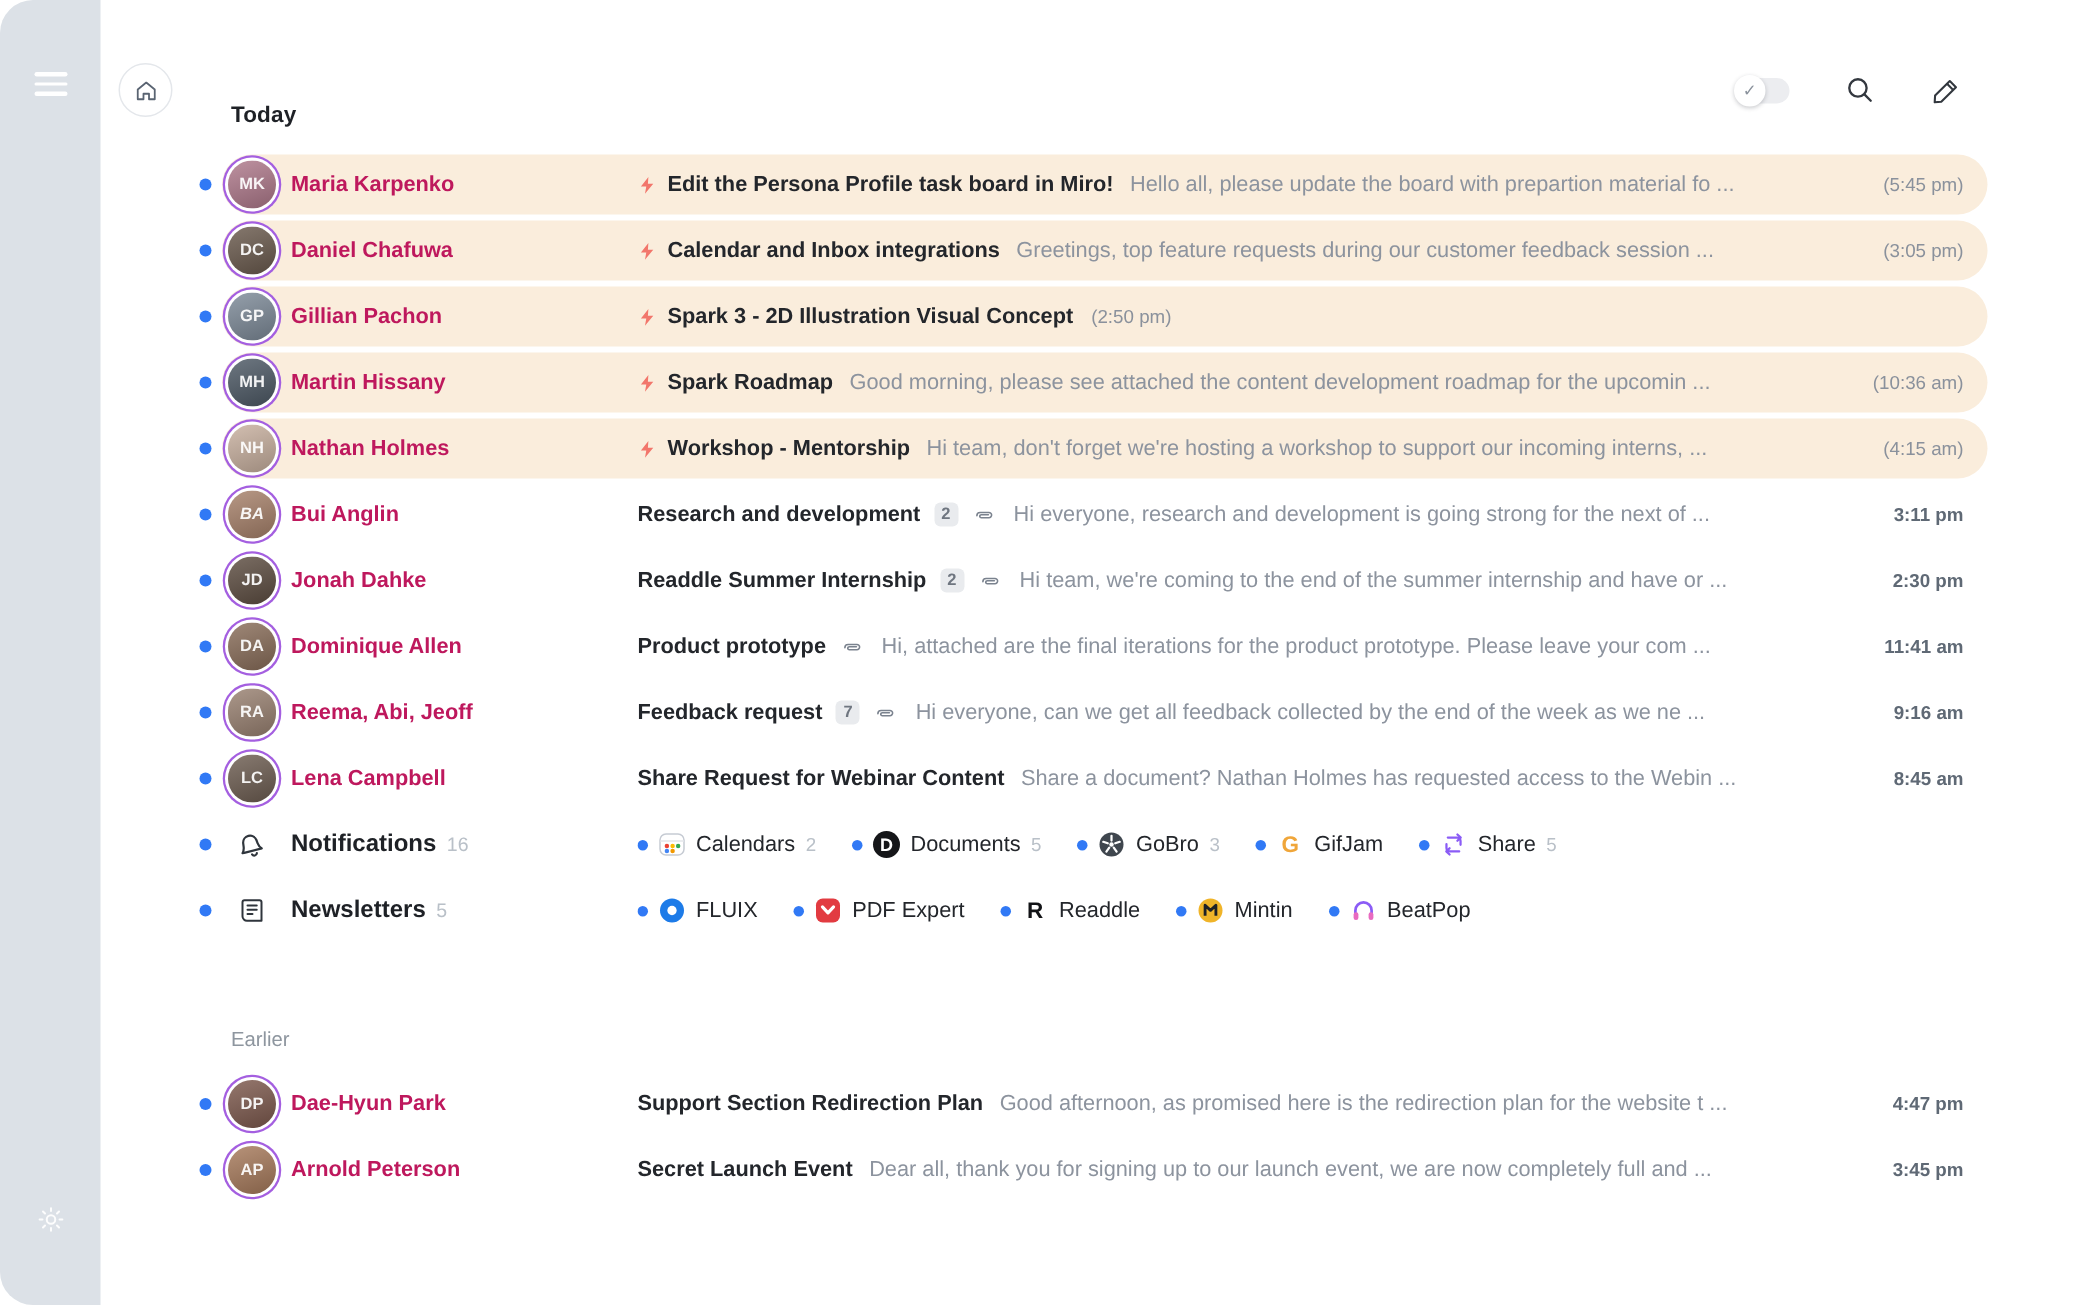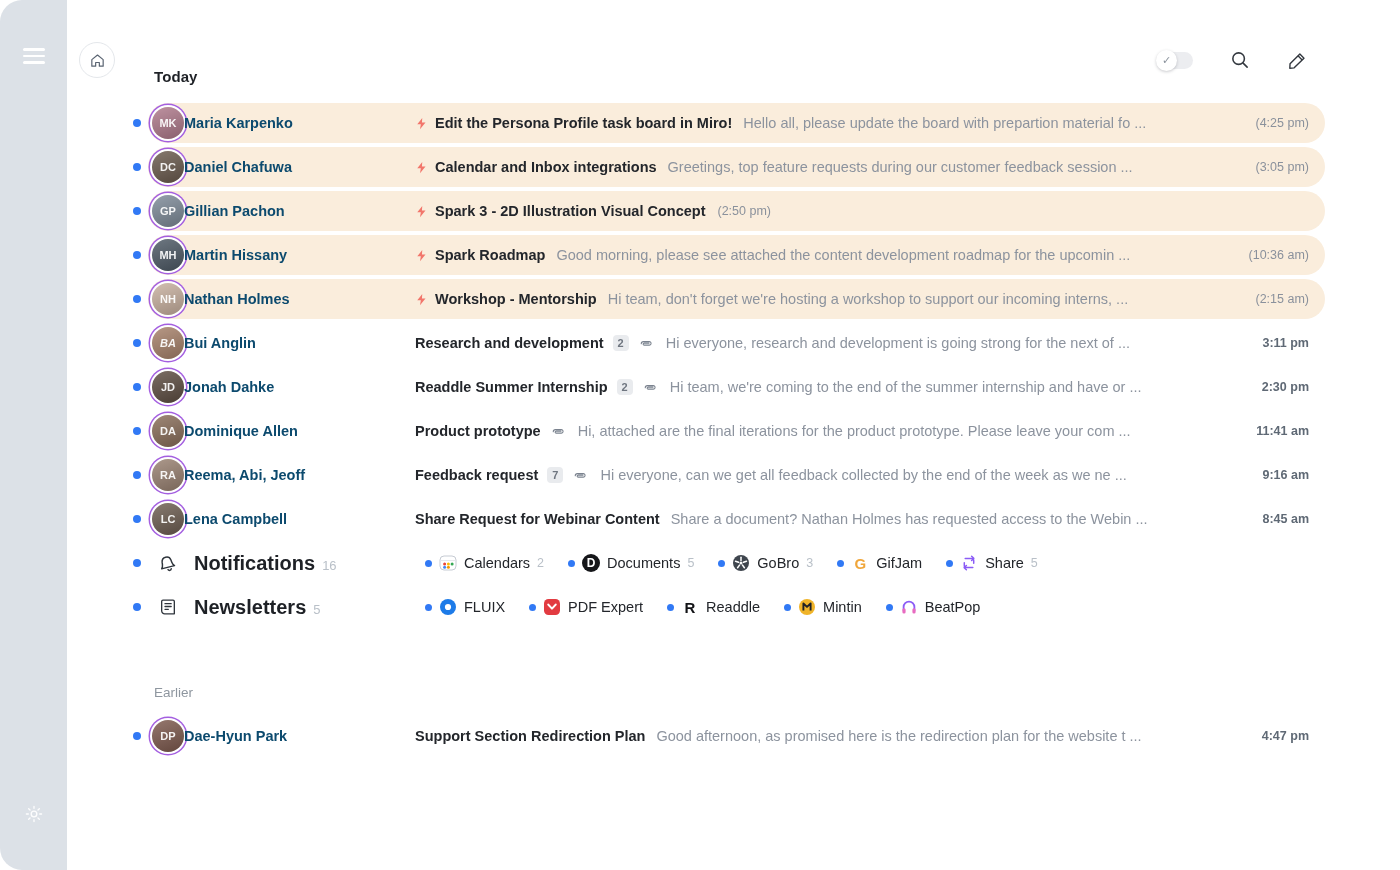--- a/index.html
+++ b/index.html
@@ -21,23 +21,23 @@
   .icon-btn{background:none;border:none;padding:0;cursor:pointer;display:flex;align-items:center;}
   
   .list{margin-top:23px;padding:0 75px 0 58px;}
   .row{height:44px;display:flex;align-items:center;}
   .dot-col{width:23px;flex:0 0 23px;display:flex;align-items:center;justify-content:center;}
   .unread-dot{width:8px;height:8px;border-radius:50%;background:#3179F5;}
   .row-body{flex:1;min-width:0;height:40px;display:flex;align-items:center;border-radius:21px;padding:0 16px 0 4px;box-sizing:border-box;}
   .row-body.highlight{background:#FAEDDC;}
   .avatar{width:32px;height:32px;border-radius:50%;flex:0 0 32px;display:flex;align-items:center;justify-content:center;color:rgba(255,255,255,.92);font-size:11px;font-weight:700;box-shadow:0 0 0 2px #ffffff,0 0 0 3.5px #A45FE0;box-sizing:border-box;background-image:linear-gradient(160deg,rgba(255,255,255,.18),rgba(0,0,0,.22));}
   .icon-slot{width:32px;flex:0 0 32px;display:flex;align-items:center;justify-content:center;}
-  .name{width:231px;flex:0 0 231px;font-size:14.5px;font-weight:700;color:#0c4a6e;white-space:nowrap;overflow:hidden;}
+  .name{width:231px;flex:0 0 231px;margin-left:10px;font-size:14.5px;font-weight:700;color:#be185d;white-space:nowrap;overflow:hidden;}
   .label-col{width:231px;flex:0 0 231px;margin-left:10px;white-space:nowrap;display:flex;align-items:baseline;gap:7px;}
-  .label-col .lbl{font-size:20px;font-weight:700;color:#1E2126;}
+  .label-col .lbl{font-size:16px;font-weight:700;color:#1E2126;}
   .label-col .cnt{font-size:13px;color:#B9C0C8;font-weight:500;}
   .bolt{display:flex;align-items:center;margin-right:7px;flex:0 0 auto;}
   .subject{font-size:14.5px;font-weight:600;color:#23262B;white-space:nowrap;flex:0 0 auto;}
   .badge{margin-left:9px;background:#E9EBEE;color:#6F7680;font-size:11px;font-weight:600;border-radius:4px;padding:2px 5px;flex:0 0 auto;}
   .clip{margin-left:9px;display:flex;align-items:center;flex:0 0 auto;}
   .preview{margin-left:11px;font-size:14.5px;color:#8C939E;white-space:nowrap;overflow:hidden;text-overflow:ellipsis;flex:1;min-width:0;}
   .time{margin-left:12px;white-space:nowrap;flex:0 0 auto;}
   .time.paren{font-size:12.5px;color:#8A919C;font-weight:400;}
   .time.plain{font-size:12.5px;color:#5F6975;font-weight:700;}
   
@@ -104,21 +104,21 @@
             <div class="row-body highlight">
               <div class="avatar" style="background-color: rgb(176, 122, 140);">MK</div>
               <div class="name">Maria Karpenko</div>
               <span class="bolt" style="display: flex; align-items: center;">
                 <svg width="13" height="15" viewBox="0 0 24 24" fill="#F2766B">
                   <path d="M13.4 1.8 4.2 13.6h6.6L9.2 22.4 19.4 10h-6.6z"></path>
                 </svg>
               </span>
               <span class="subject">Edit the Persona Profile task board in Miro!</span>
               <span class="preview">Hello all, please update the board with prepartion material fo ...</span>
-              <span class="time paren">(4:25 pm)</span>
+              <span class="time paren">(5:45 pm)</span>
             </div>
           </div>
           <div class="row">
             <div class="dot-col">
               <span class="unread-dot"></span>
             </div>
             <div class="row-body highlight">
               <div class="avatar" style="background-color: rgb(107, 91, 78);">DC</div>
               <div class="name">Daniel Chafuwa</div>
               <span class="bolt" style="display: flex; align-items: center;">
@@ -171,21 +171,21 @@
             <div class="row-body highlight">
               <div class="avatar" style="background-color: rgb(201, 177, 160);">NH</div>
               <div class="name">Nathan Holmes</div>
               <span class="bolt" style="display: flex; align-items: center;">
                 <svg width="13" height="15" viewBox="0 0 24 24" fill="#F2766B">
                   <path d="M13.4 1.8 4.2 13.6h6.6L9.2 22.4 19.4 10h-6.6z"></path>
                 </svg>
               </span>
               <span class="subject">Workshop - Mentorship</span>
               <span class="preview">Hi team, don't forget we're hosting a workshop to support our incoming interns, ...</span>
-              <span class="time paren">(2:15 am)</span>
+              <span class="time paren">(4:15 am)</span>
             </div>
           </div>
           <div class="row">
             <div class="dot-col">
               <span class="unread-dot"></span>
             </div>
             <div class="row-body">
               <div class="avatar" style="background-color: rgb(168, 130, 107); font-style: italic;">BA</div>
               <div class="name">Bui Anglin</div>
               <span class="subject">Research and development</span>
@@ -232,21 +232,21 @@
               </span>
               <span class="preview">Hi, attached are the final iterations for the product prototype. Please leave your com ...</span>
               <span class="time plain">11:41 am</span>
             </div>
           </div>
           <div class="row">
             <div class="dot-col">
               <span class="unread-dot"></span>
             </div>
             <div class="row-body">
-              <div class="avatar" style="background-color: rgb(154, 130, 114);">RA</div>
+              <div class="avatar" style="background-color: rgb(154, 130, 114); border-radius: 15px;">RA</div>
               <div class="name">Reema, Abi, Jeoff</div>
               <span class="subject">Feedback request</span>
               <span class="badge">7</span>
               <span class="clip" style="display: flex; align-items: center;">
                 <svg width="17" height="15" viewBox="0 0 24 24" fill="none" stroke="#7A828E" stroke-width="1.7" stroke-linecap="round">
                   <path d="M3.6 12.4c0-1.9 1.6-3.4 3.5-3.4h9.4a2.8 2.8 0 1 1 0 5.6H8.3a1.6 1.6 0 1 1 0-3.2h7.6"></path>
                 </svg>
               </span>
               <span class="preview">Hi everyone, can we get all feedback collected by the end of the week as we ne ...</span>
               <span class="time plain">9:16 am</span>
@@ -422,16 +422,28 @@
               <span class="unread-dot"></span>
             </div>
             <div class="row-body">
               <div class="avatar" style="background-color: rgb(126, 90, 78);">DP</div>
               <div class="name">Dae-Hyun Park</div>
               <span class="subject">Support Section Redirection Plan</span>
               <span class="preview">Good afternoon, as promised here is the redirection plan for the website t ...</span>
               <span class="time plain">4:47 pm</span>
             </div>
           </div>
+          <div class="row">
+            <div class="dot-col">
+              <span class="unread-dot"></span>
+            </div>
+            <div class="row-body">
+              <div class="avatar" style="background-color: rgb(168, 123, 92);">AP</div>
+              <div class="name">Arnold Peterson</div>
+              <span class="subject">Secret Launch Event</span>
+              <span class="preview">Dear all, thank you for signing up to our launch event, we are now completely full and  ...</span>
+              <span class="time plain">3:45 pm</span>
+            </div>
+          </div>
         </div>
     </div>
   </div>
 </div>
 
 </body></html>

